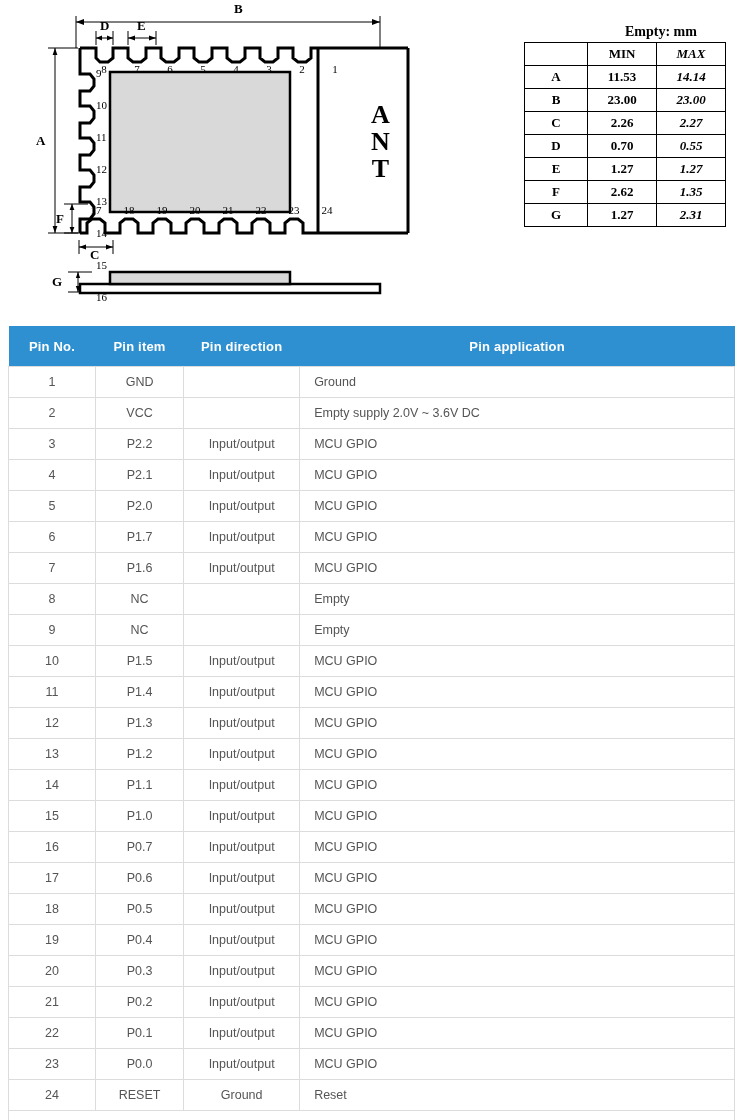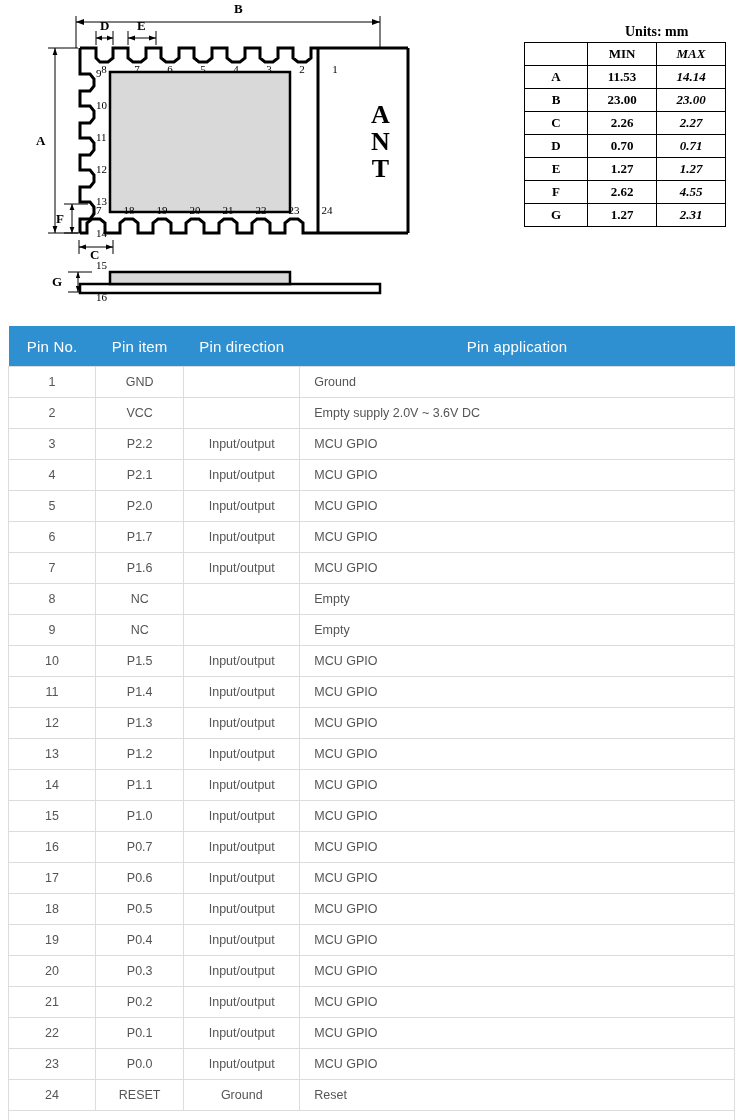--- a/index.html
+++ b/index.html
@@ -87,22 +87,22 @@
   table.pintable {
     border-collapse: collapse;
     width: 727px;
     font-size: 12.5px;
     color: #555555;
     background: #fff;
   }
   table.pintable thead th {
     background: #2e90d0;
     color: #ffffff;
-    font-weight: normal;
-    font-size: 15px;
+    font-weight: bold;
+    font-size: 13px;
     height: 38px;
     border: none;
     letter-spacing: .2px;
   }
   table.pintable tbody td {
     border: 1px solid #dcdcdc;
     height: 28px;
     text-align: center;
     font-size: 12.5px;
     color: #555555;
@@ -271,21 +271,21 @@
 
   <div class="pin-num" style="left:88px;  top:205px; width:16px;">17</div>
   <div class="pin-num" style="left:121px; top:205px; width:16px;">18</div>
   <div class="pin-num" style="left:154px; top:205px; width:16px;">19</div>
   <div class="pin-num" style="left:187px; top:205px; width:16px;">20</div>
   <div class="pin-num" style="left:220px; top:205px; width:16px;">21</div>
   <div class="pin-num" style="left:253px; top:205px; width:16px;">22</div>
   <div class="pin-num" style="left:286px; top:205px; width:16px;">23</div>
   <div class="pin-num" style="left:319px; top:205px; width:16px;">24</div>
 
-  <div id="units-label">Units: mm</div>
+  <div id="units-label">Empty: mm</div>
 
   <div id="dim-table-wrap">
     <table class="dimtable">
       <thead>
         <tr>
           <th class="c-name"></th>
           <th class="c-min">MIN</th>
           <th class="c-max">MAX</th>
         </tr>
       </thead>
@@ -301,31 +301,31 @@
             <td class="c-max">23.00</td>
           </tr>
           <tr>
             <td class="c-name">C</td>
             <td class="c-min">2.26</td>
             <td class="c-max">2.27</td>
           </tr>
           <tr>
             <td class="c-name">D</td>
             <td class="c-min">0.70</td>
-            <td class="c-max">0.71</td>
+            <td class="c-max">0.55</td>
           </tr>
           <tr>
             <td class="c-name">E</td>
             <td class="c-min">1.27</td>
             <td class="c-max">1.27</td>
           </tr>
           <tr>
             <td class="c-name">F</td>
             <td class="c-min">2.62</td>
-            <td class="c-max">4.55</td>
+            <td class="c-max">1.35</td>
           </tr>
           <tr>
             <td class="c-name">G</td>
             <td class="c-min">1.27</td>
             <td class="c-max">2.31</td>
           </tr>
         </tbody>
     </table>
   </div>
 </div>

